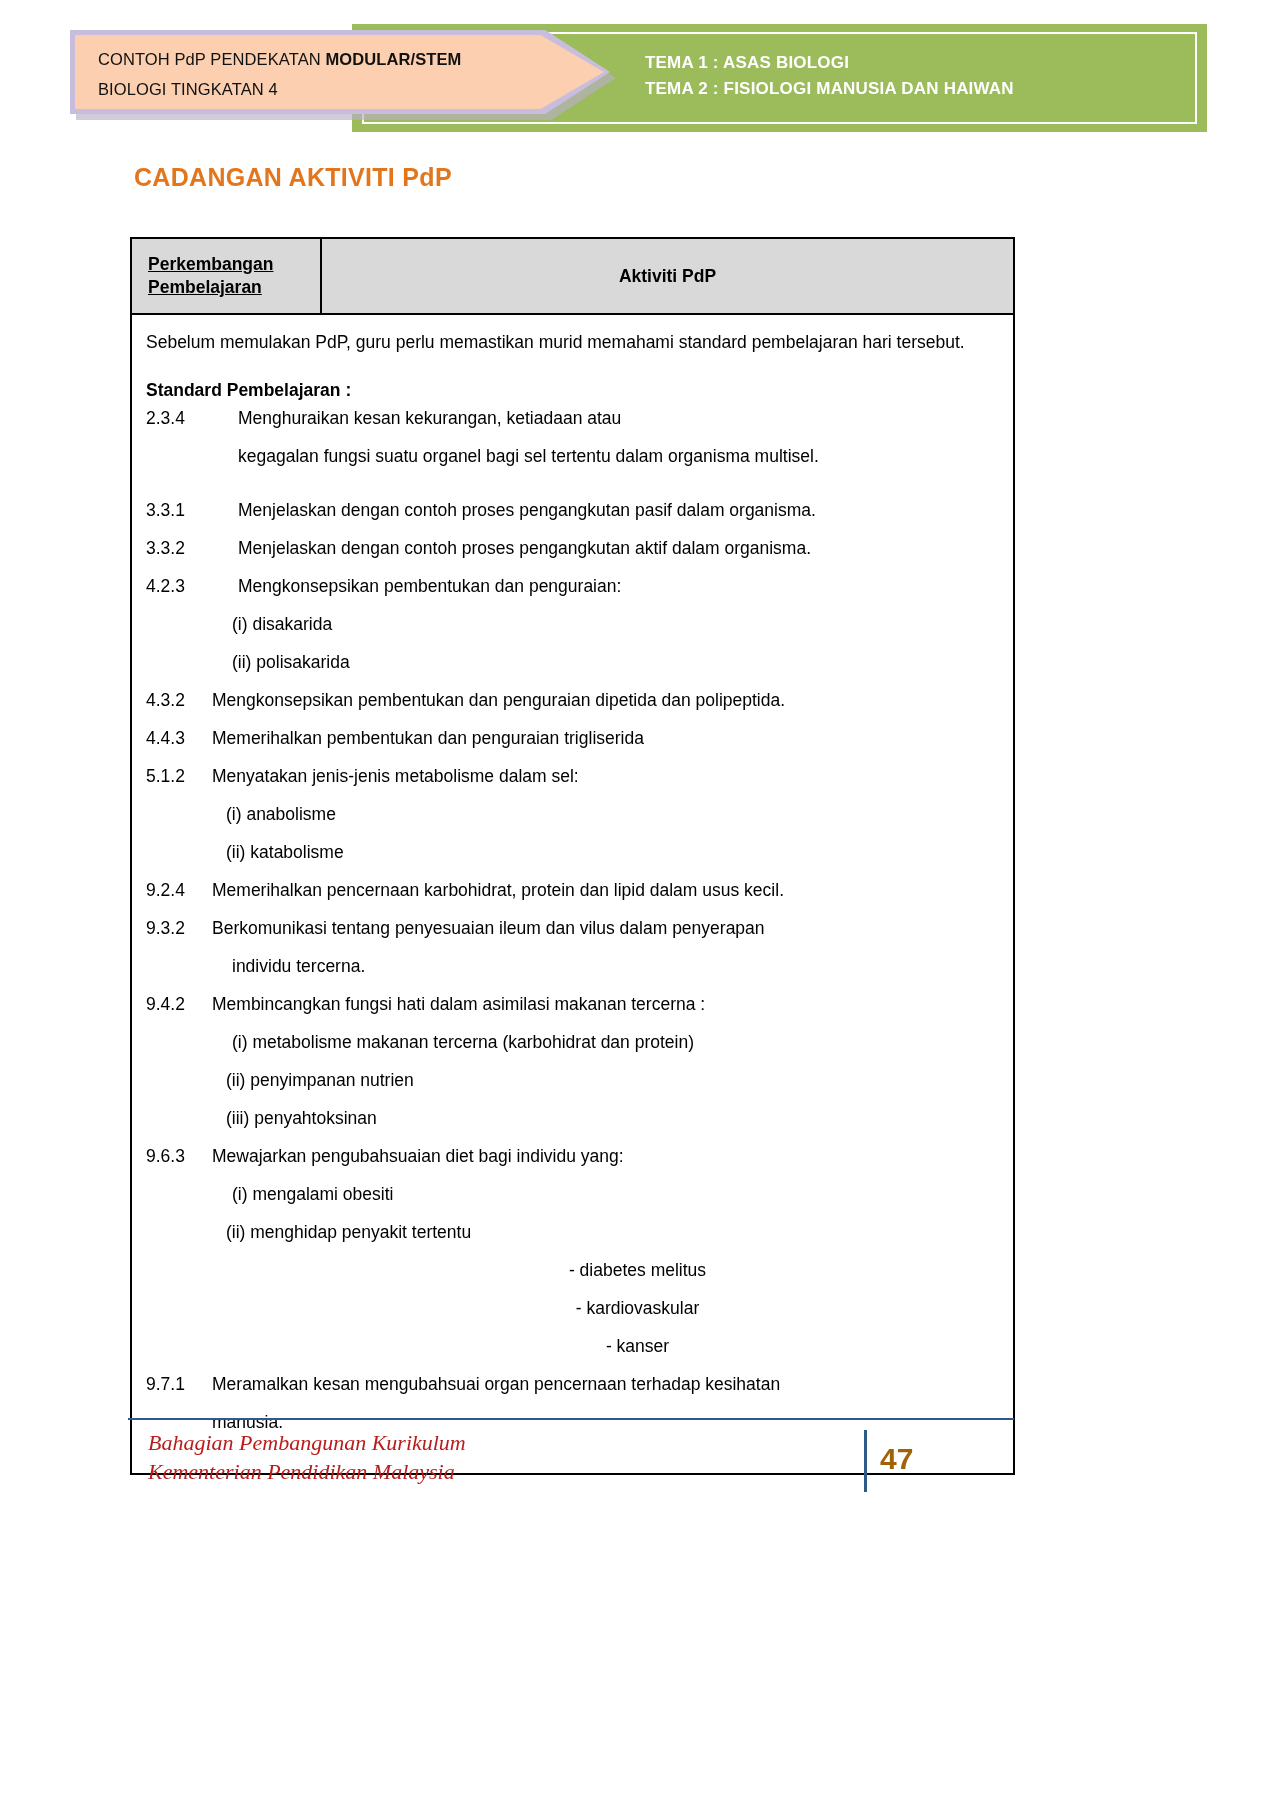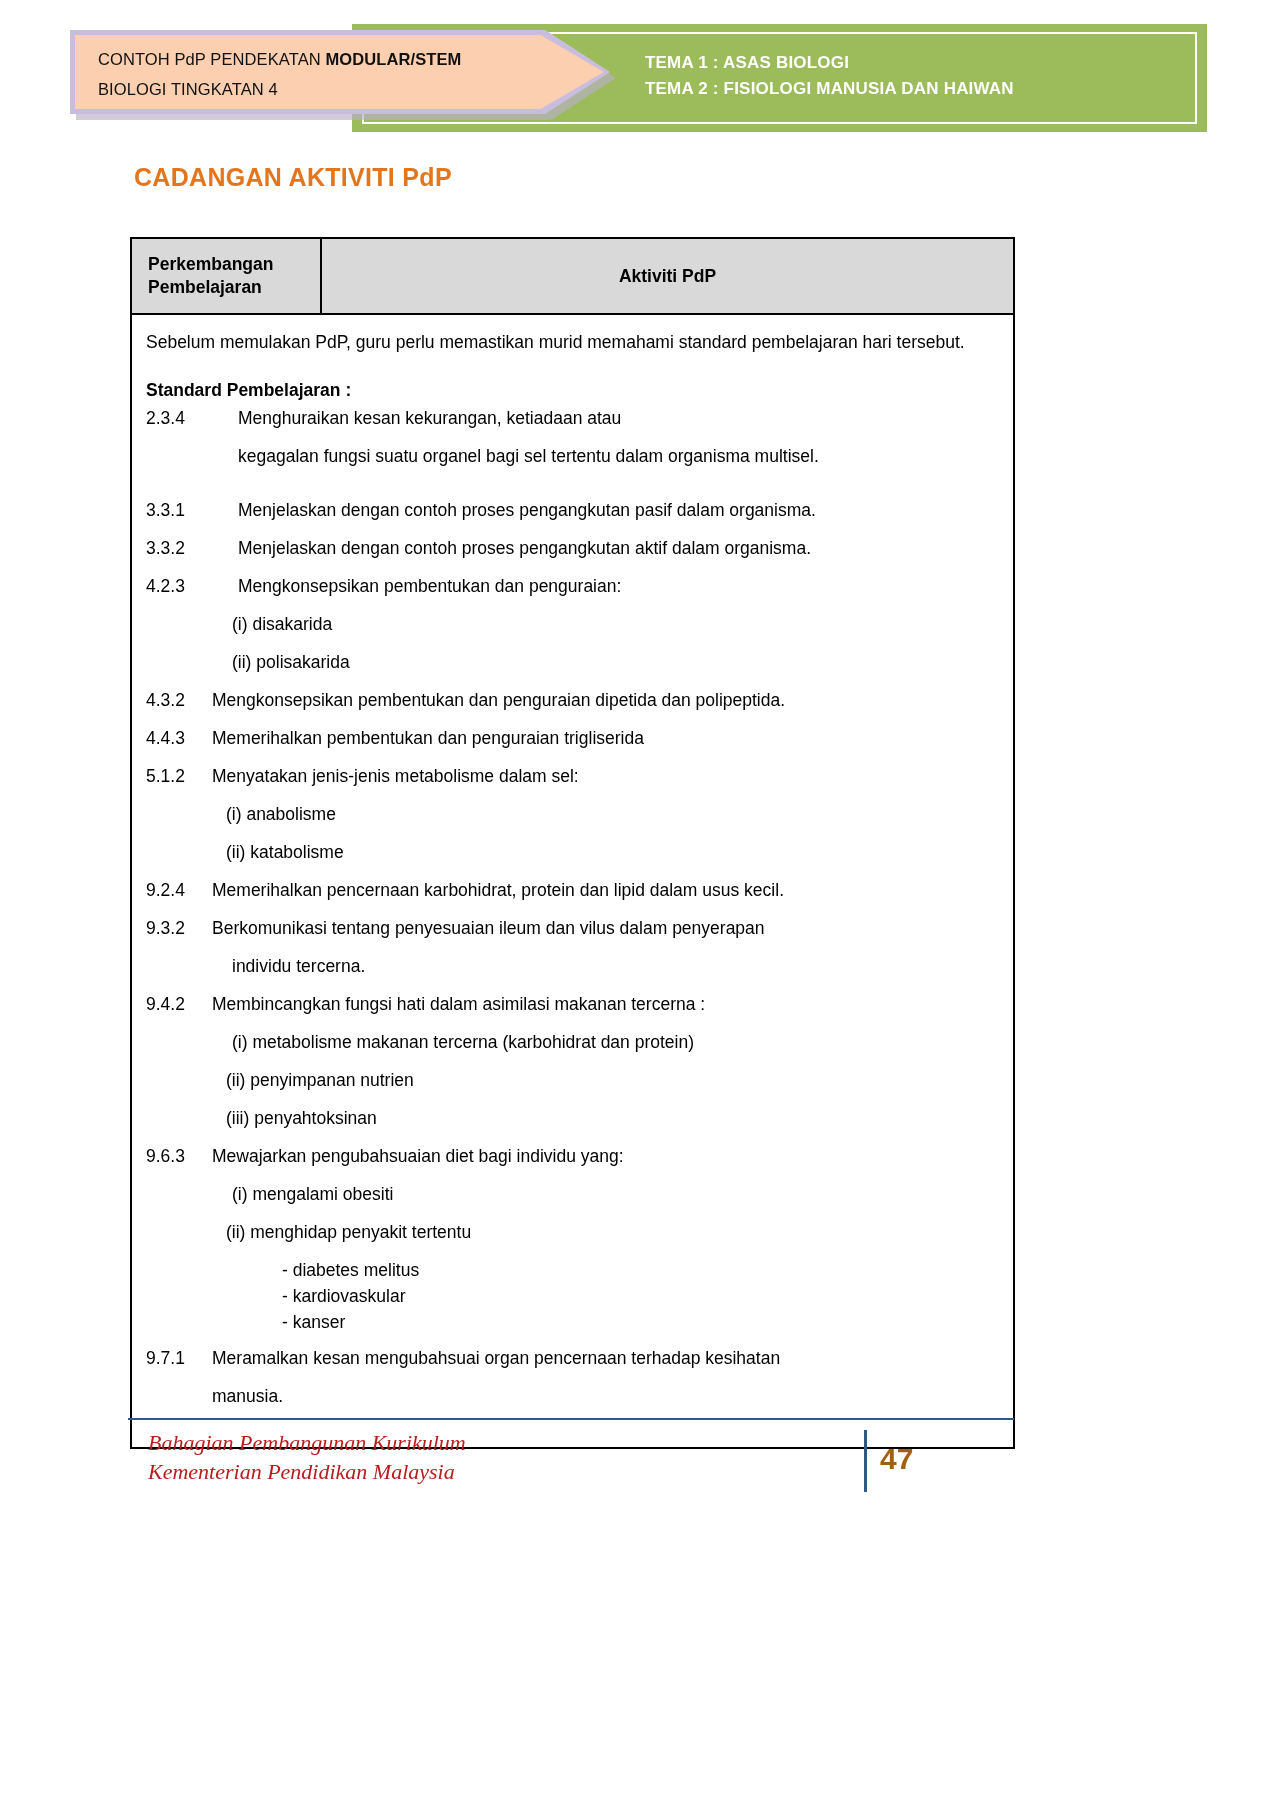--- a/index.html
+++ b/index.html
@@ -123,20 +123,21 @@
     background: #D9D9D9;
   }
   .th-left {
     width: 190px;
     box-sizing: border-box;
     border-right: 2px solid #000000;
     padding: 14px 0 14px 16px;
     font-weight: bold;
     font-size: 17.5px;
     line-height: 23px;
+    text-decoration: underline;
   }
   .th-right {
     flex: 1;
     box-sizing: border-box;
     display: flex;
     align-items: center;
     justify-content: center;
     font-weight: bold;
     font-size: 17.5px;
     border-radius: 23px;
@@ -180,21 +181,22 @@
     line-height: 26px;
   }
   .sub-item {
     margin: 0 0 12px 0;
     font-size: 17.5px;
     line-height: 26px;
   }
   .dash-item {
     font-size: 17.5px;
     line-height: 26px;
-    margin: 0;
+    margin: 12px;
+    text-align: center;
   }
   .dash-list { margin: 4px 0 10px 0; }
 
   
   .ind-86  { padding-left: 86px; }
   .ind-92  { padding-left: 92px; }
   .ind-80  { padding-left: 80px; }
   .ind-136 { padding-left: 136px; }
   .ind-66  { padding-left: 66px; }
 

